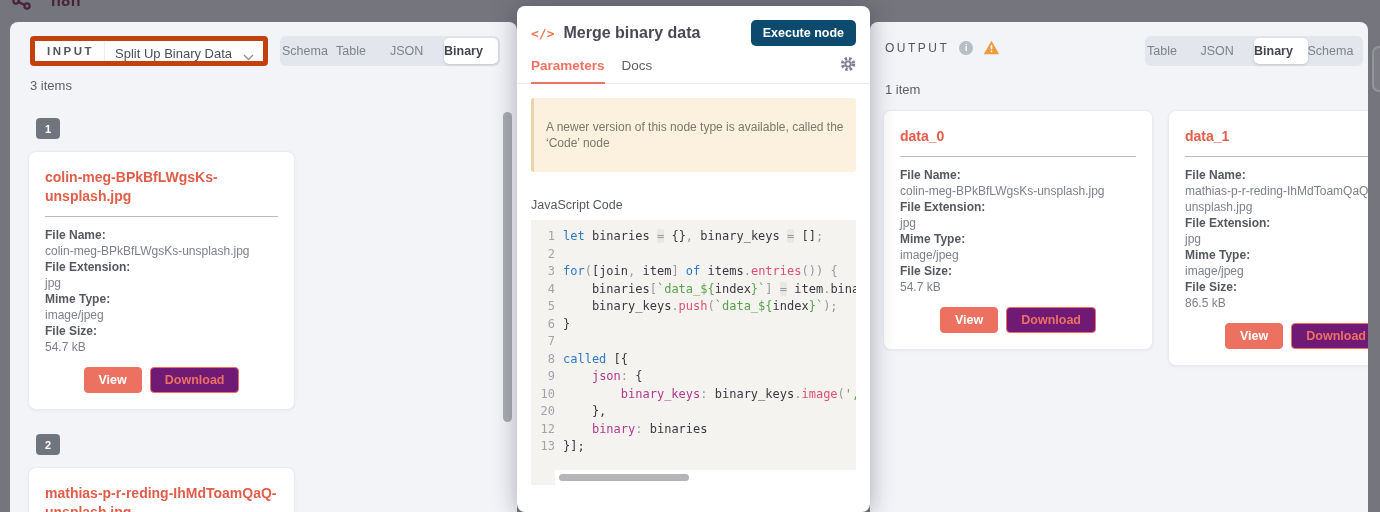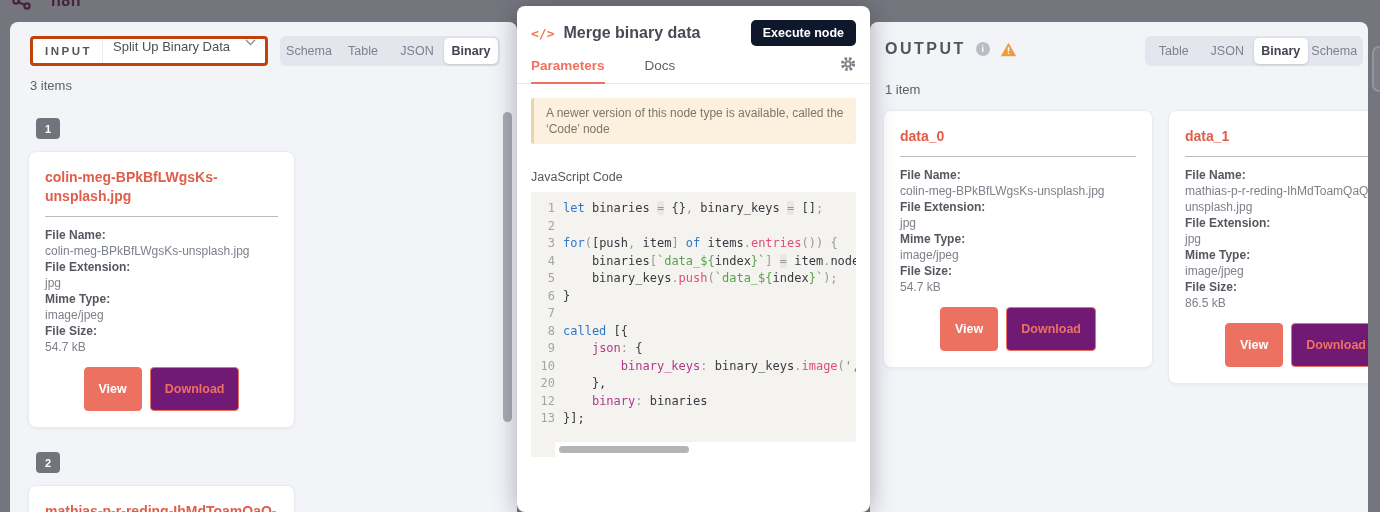--- a/index.html
+++ b/index.html
@@ -11,73 +11,73 @@
   }
   
   .logo{position:absolute;left:12px;top:-9px;display:flex;align-items:center;gap:5px;
         color:#45233a;font-weight:700;font-size:16px;letter-spacing:.5px}
   
   .panel{position:absolute;top:22px;bottom:0;background:#f3f4f8}
   .panel.left{left:10px;width:507px;border-radius:8px 8px 0 0}
   .panel.right{left:870px;width:498px;border-radius:8px 8px 0 0;overflow:hidden}
   
   .select{position:absolute;left:20px;top:14px;width:238px;height:30px;background:#fff;
-          border:3px solid #c2410c;border-radius:4px;display:flex;align-items:flex-start;box-sizing:border-box}
+          border:5px solid #c2410c;border-radius:4px;display:flex;align-items:flex-end;box-sizing:border-box}
   .sel-label{font-size:11.5px;font-weight:700;letter-spacing:2.5px;color:#52555c;
              padding:0 10px 0 12px;border-right:1px solid #eceef2;align-self:stretch;display:flex;align-items:center}
   .sel-value{font-size:13px;color:#4c4f56;flex:1;padding-left:10px;white-space:nowrap;overflow:hidden}
   .chev{padding-right:9px;display:flex;align-items:center}
   
   .tabs{position:absolute;background:#e3e6ec;border-radius:6px;display:flex;align-items:center;
         padding:2px;height:30px;box-sizing:border-box}
   .tabs.in-tabs{left:270px;top:14px;width:220px}
   .tabs.out-tabs{left:275px;top:14px;width:218px}
-  .tab{padding:4px 0;flex:1;text-align:center;font-size:12.5px;color:#7d828d;border-radius:5px;
+  .tab{padding:4px 0;flex:1;font-size:12.5px;color:#7d828d;border-radius:5px;
        line-height:18px;cursor:pointer;white-space:nowrap}
   .tab.active{background:#fff;color:#42454d;font-weight:600;box-shadow:0 1px 3px rgba(50,50,70,.18)}
   .count{position:absolute;left:20px;top:56px;font-size:13px;color:#5c6066}
   .panel.right .count{left:15px;top:60px}
   
   .out-head{position:absolute;left:15px;top:18px;display:flex;align-items:center;gap:10px}
-  .out-label{font-size:16px;font-weight:700;letter-spacing:2.5px;color:#52555c}
+  .out-label{font-size:12px;font-weight:400;letter-spacing:2.5px;color:#52555c}
   .info-ic{width:14px;height:14px;border-radius:50%;background:#b9bdc4;color:#fff;font-size:9px;
            font-weight:700;display:flex;align-items:center;justify-content:center;font-style:normal}
   
   .cards-col{position:absolute;left:18px;top:96px;width:267px}
   .cards-row{position:absolute;left:13px;top:88px;display:flex;gap:15px;align-items:flex-start}
   .cards-row .card{width:270px;box-sizing:border-box}
   .badge{width:24px;height:21px;background:#70747d;border-radius:4px;color:#fff;font-size:11px;
          font-weight:700;display:flex;align-items:center;justify-content:center;margin:0 0 12px 8px}
   .card{background:#fff;border:1px solid #e9ebf0;border-radius:8px;padding:16px;
         box-shadow:0 1px 3px rgba(68,68,90,.06);margin-bottom:24px}
   .card-title{color:#e25d49;font-size:14px;font-weight:700;line-height:19px;overflow-wrap:break-word;cursor:pointer}
   .card-div{height:1px;background:#b9bcc2;margin:10px 0}
   .fld-l{font-size:12px;font-weight:700;color:#55585f;line-height:16px}
   .fld-v{font-size:12px;color:#7d818a;line-height:16px;overflow-wrap:break-word}
   .btn-row{display:flex;justify-content:center;gap:8px;margin-top:12px}
-  .btn{font-size:12.5px;border-radius:4px;padding:14px 14px;border:1px solid #ed7161;
+  .btn{font-size:12.5px;border-radius:4px;padding:5px 14px;border:1px solid #ed7161;
        font-family:inherit;cursor:pointer;font-weight:600}
   .btn.primary{background:#ed7161;color:#fff}
   .btn.secondary{background:#701a75;color:#ed7161}
   
   .vscroll{position:absolute;left:493px;top:90px;width:9px;height:310px;background:#a9acb2;border-radius:5px}
   
   .modal{position:absolute;left:517px;top:6px;width:353px;height:506px;background:#fff;
          border-radius:8px;box-shadow:0 2px 24px rgba(30,30,45,.35);z-index:5;box-sizing:border-box}
   .m-head{display:flex;align-items:center;padding:14px 14px 0 14px}
   .code-ic{font-family:"DejaVu Sans Mono",monospace;font-weight:700;font-size:13px;color:#f0764f;margin-right:9px}
   .m-title{font-size:16px;font-weight:600;color:#4a4a55;flex:1}
-  .exec-btn{background:#0f172a;color:#fff;border:none;border-radius:5px;font-size:12.5px;font-weight:600;
+  .exec-btn{background:#0c4a6e;color:#fff;border:none;border-radius:5px;font-size:12.5px;font-weight:600;
             padding:6px 12px;font-family:inherit;cursor:pointer}
-  .m-tabs{margin-top:12px;padding:0 14px;border-bottom:1px solid #e9e9ef;display:flex;gap:40px;position:relative}
+  .m-tabs{margin-top:12px;padding:0 14px;border-bottom:1px solid #e9e9ef;display:flex;gap:17px;position:relative}
   .m-tab{font-size:13.5px;color:#5c5f66;padding-bottom:9px;cursor:pointer}
   .m-tab.active{color:#ee7162;font-weight:600;border-bottom:2px solid #ee7162;margin-bottom:-1px}
   .gear{position:absolute;right:14px;top:-2px;cursor:pointer}
   .m-body{padding:14px}
-  .notice{background:#fbf1de;border-left:3px solid #e8d5a8;border-radius:3px;padding:7px 12px;
+  .notice{background:#fbf1de;border-left:3px solid #e8d5a8;border-radius:3px;padding:21px 12px;
           font-size:12px;line-height:16px;color:#7d776b}
   .code-label{font-size:12.5px;color:#55585f;margin:26px 0 8px}
   .editor{position:relative;background:#f5f3f0;height:265px;overflow:hidden;
           font-family:"DejaVu Sans Mono",monospace;font-size:12px;padding-top:8px;box-sizing:border-box}
   .code-line{display:flex;line-height:17.5px}
   .ln{width:24px;text-align:right;color:#a0a4ab;flex:none;padding-right:8px;user-select:none}
   .ct{white-space:pre;overflow:hidden;flex:1;color:#383a42}
   .tk-k{color:#2d79c7}.tk-d{color:#383a42}.tk-o{color:#9599a1}
   .tk-f{color:#dd5073}.tk-p{color:#b13a8c}.tk-s{color:#58a24c}
   .tk-eq{color:#9599a1;background:#eae7e2;border-radius:2px}
@@ -233,25 +233,25 @@
           <div class="code-line">
             <span class="ln">1</span>
             <span class="ct"><span class="tk-k">let </span><span class="tk-d">binaries </span><span class="tk-eq">=</span><span class="tk-o"> </span><span class="tk-d">{}</span><span class="tk-o">, </span><span class="tk-d">binary_keys </span><span class="tk-eq">=</span><span class="tk-o"> </span><span class="tk-d">[]</span><span class="tk-o">;</span></span>
           </div>
           <div class="code-line">
             <span class="ln">2</span>
             <span class="ct"></span>
           </div>
           <div class="code-line">
             <span class="ln">3</span>
-            <span class="ct"><span class="tk-k">for</span><span class="tk-o">(</span><span class="tk-d">[push</span><span class="tk-o">, </span><span class="tk-d">item</span><span class="tk-o">] </span><span class="tk-k">of </span><span class="tk-d">items</span><span class="tk-o">.</span><span class="tk-f">entries</span><span class="tk-o">()) {</span></span>
+            <span class="ct"><span class="tk-k">for</span><span class="tk-o">(</span><span class="tk-d">[join</span><span class="tk-o">, </span><span class="tk-d">item</span><span class="tk-o">] </span><span class="tk-k">of </span><span class="tk-d">items</span><span class="tk-o">.</span><span class="tk-f">entries</span><span class="tk-o">()) {</span></span>
           </div>
           <div class="code-line">
             <span class="ln">4</span>
-            <span class="ct"><span class="tk-d">    binaries</span><span class="tk-o">[</span><span class="tk-s">`data_${</span><span class="tk-d">index</span><span class="tk-s">}`</span><span class="tk-o">] </span><span class="tk-eq">=</span><span class="tk-o"> </span><span class="tk-d">item</span><span class="tk-o">.</span><span class="tk-d">node</span></span>
+            <span class="ct"><span class="tk-d">    binaries</span><span class="tk-o">[</span><span class="tk-s">`data_${</span><span class="tk-d">index</span><span class="tk-s">}`</span><span class="tk-o">] </span><span class="tk-eq">=</span><span class="tk-o"> </span><span class="tk-d">item</span><span class="tk-o">.</span><span class="tk-d">bina</span></span>
           </div>
           <div class="code-line">
             <span class="ln">5</span>
             <span class="ct"><span class="tk-d">    binary_keys</span><span class="tk-o">.</span><span class="tk-f">push</span><span class="tk-o">(</span><span class="tk-s">`data_${</span><span class="tk-d">index</span><span class="tk-s">}`</span><span class="tk-o">);</span></span>
           </div>
           <div class="code-line">
             <span class="ln">6</span>
             <span class="ct"><span class="tk-d">}</span></span>
           </div>
           <div class="code-line">

